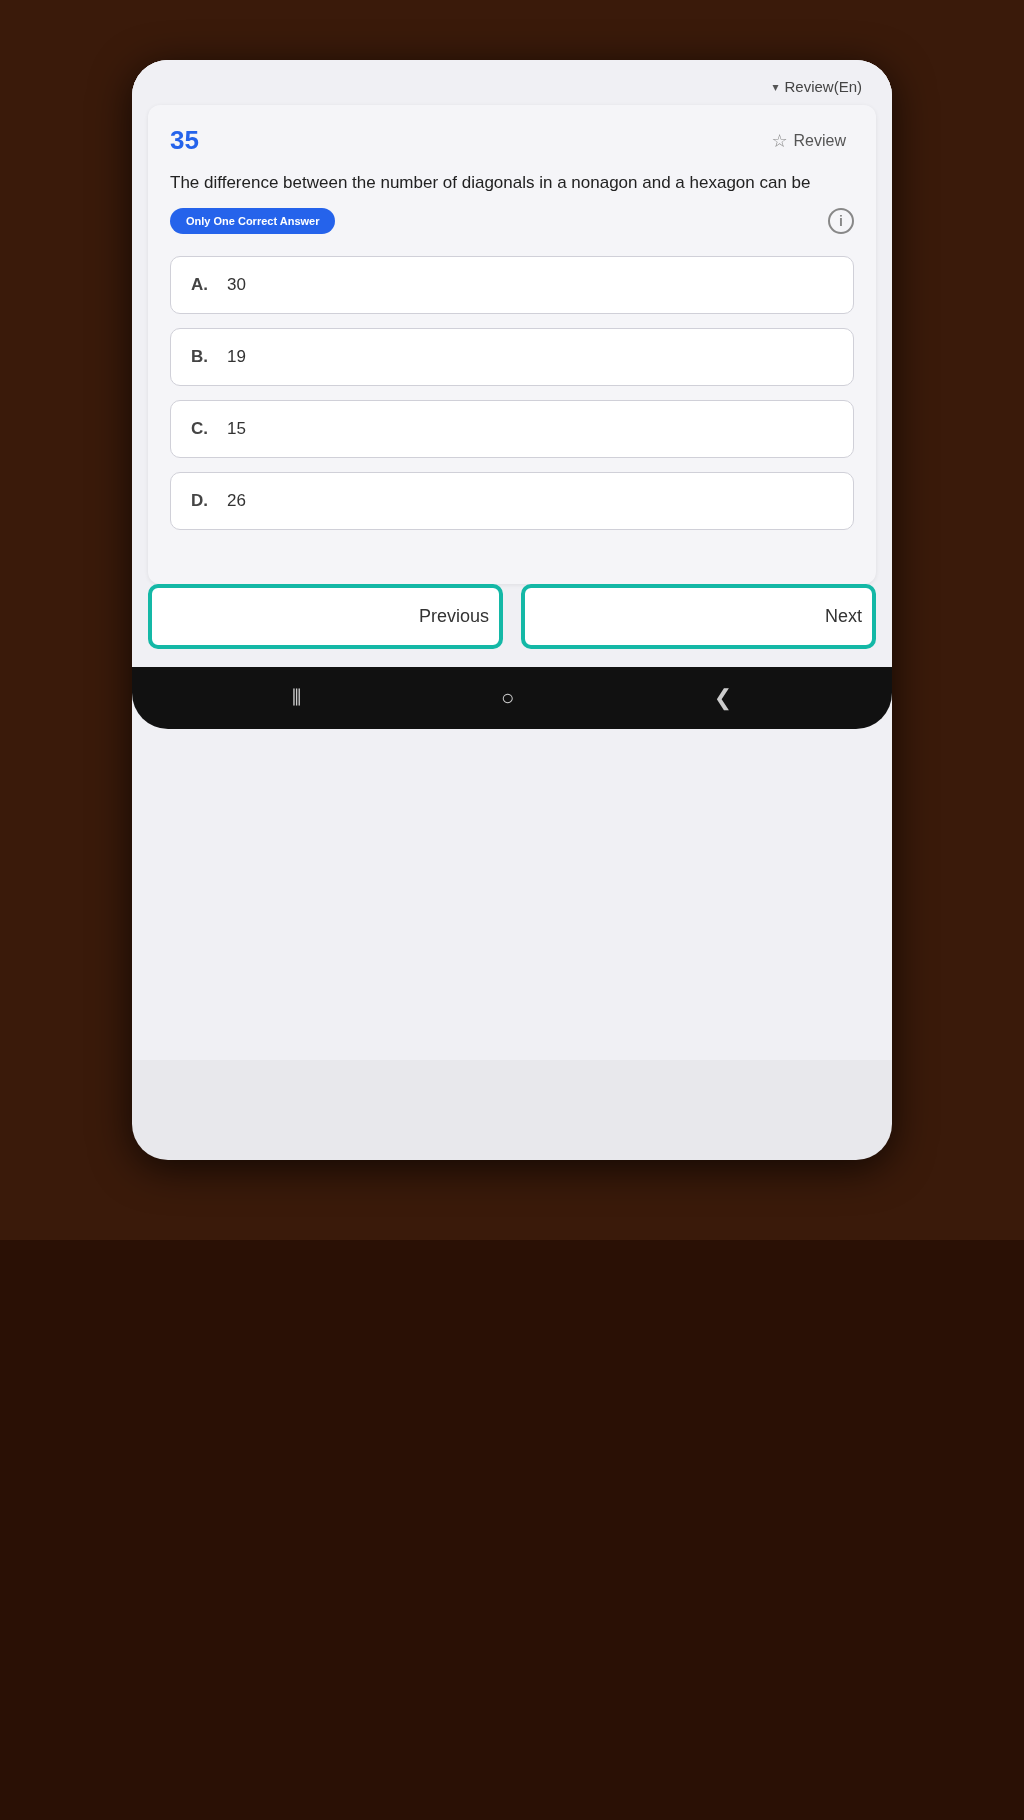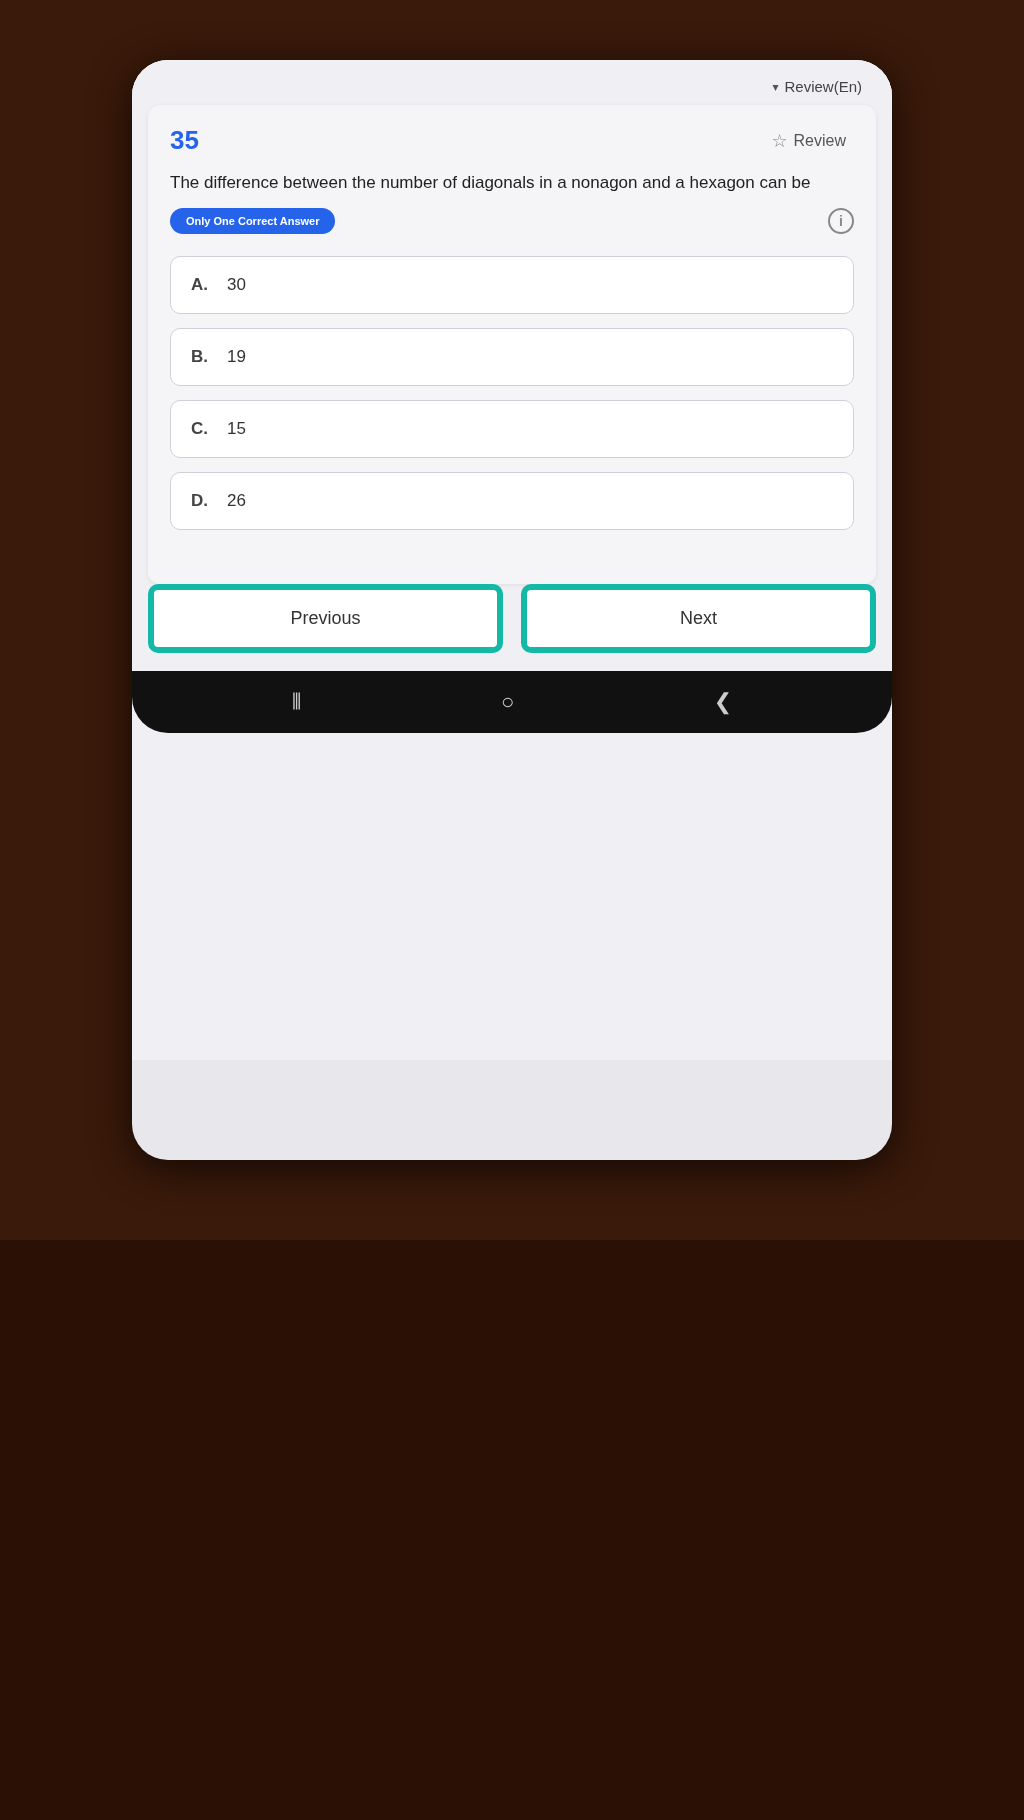--- a/index.html
+++ b/index.html
@@ -168,27 +168,27 @@
     .nav-row {
       display: flex;
       gap: 18px;
       margin: 0 16px 18px 16px;
     }
 
     .nav-btn {
       flex: 1;
       padding: 18px 10px;
       border-radius: 10px;
-      border: 6px solid #14b8a6;
+      border: 4px solid #14b8a6;
       background: #fff;
       font-size: 18px;
       font-weight: 500;
       color: #333;
       cursor: pointer;
-      text-align: center;
+      text-align: right;
       transition: background 0.15s;
     }
 
     
     .android-nav {
       display: flex;
       justify-content: space-around;
       align-items: center;
       background: #111;
       padding: 14px 60px;

